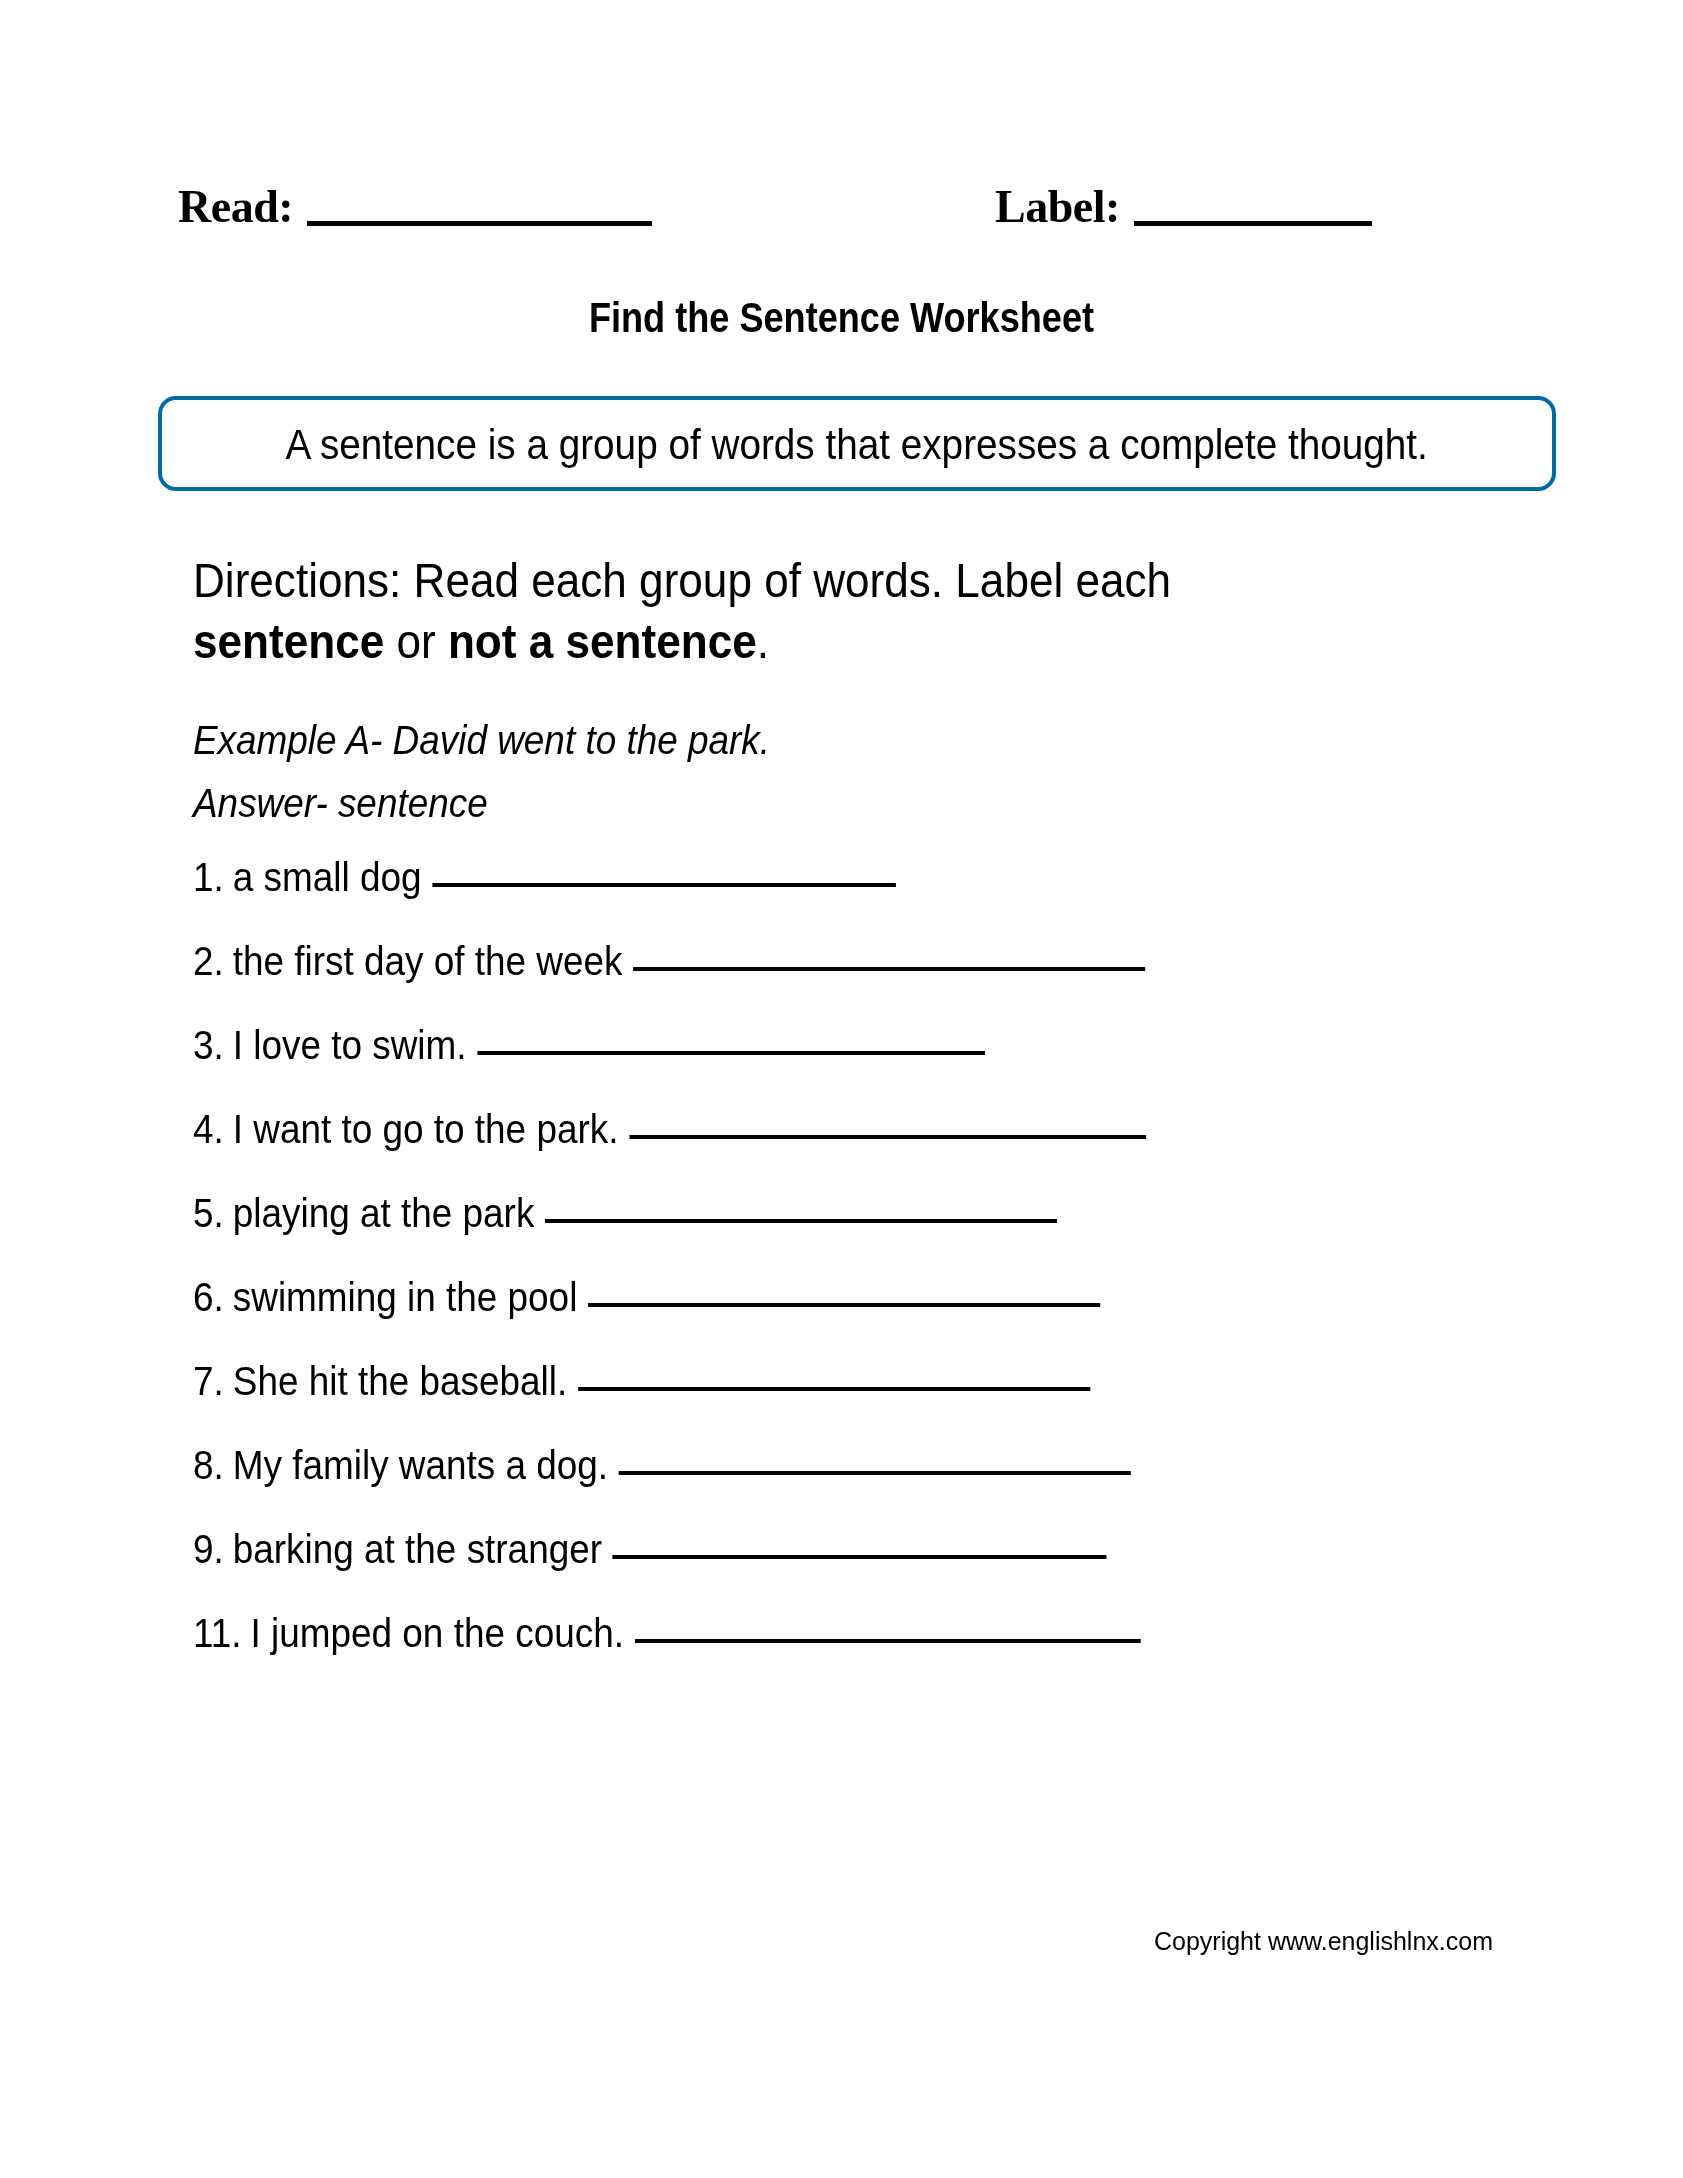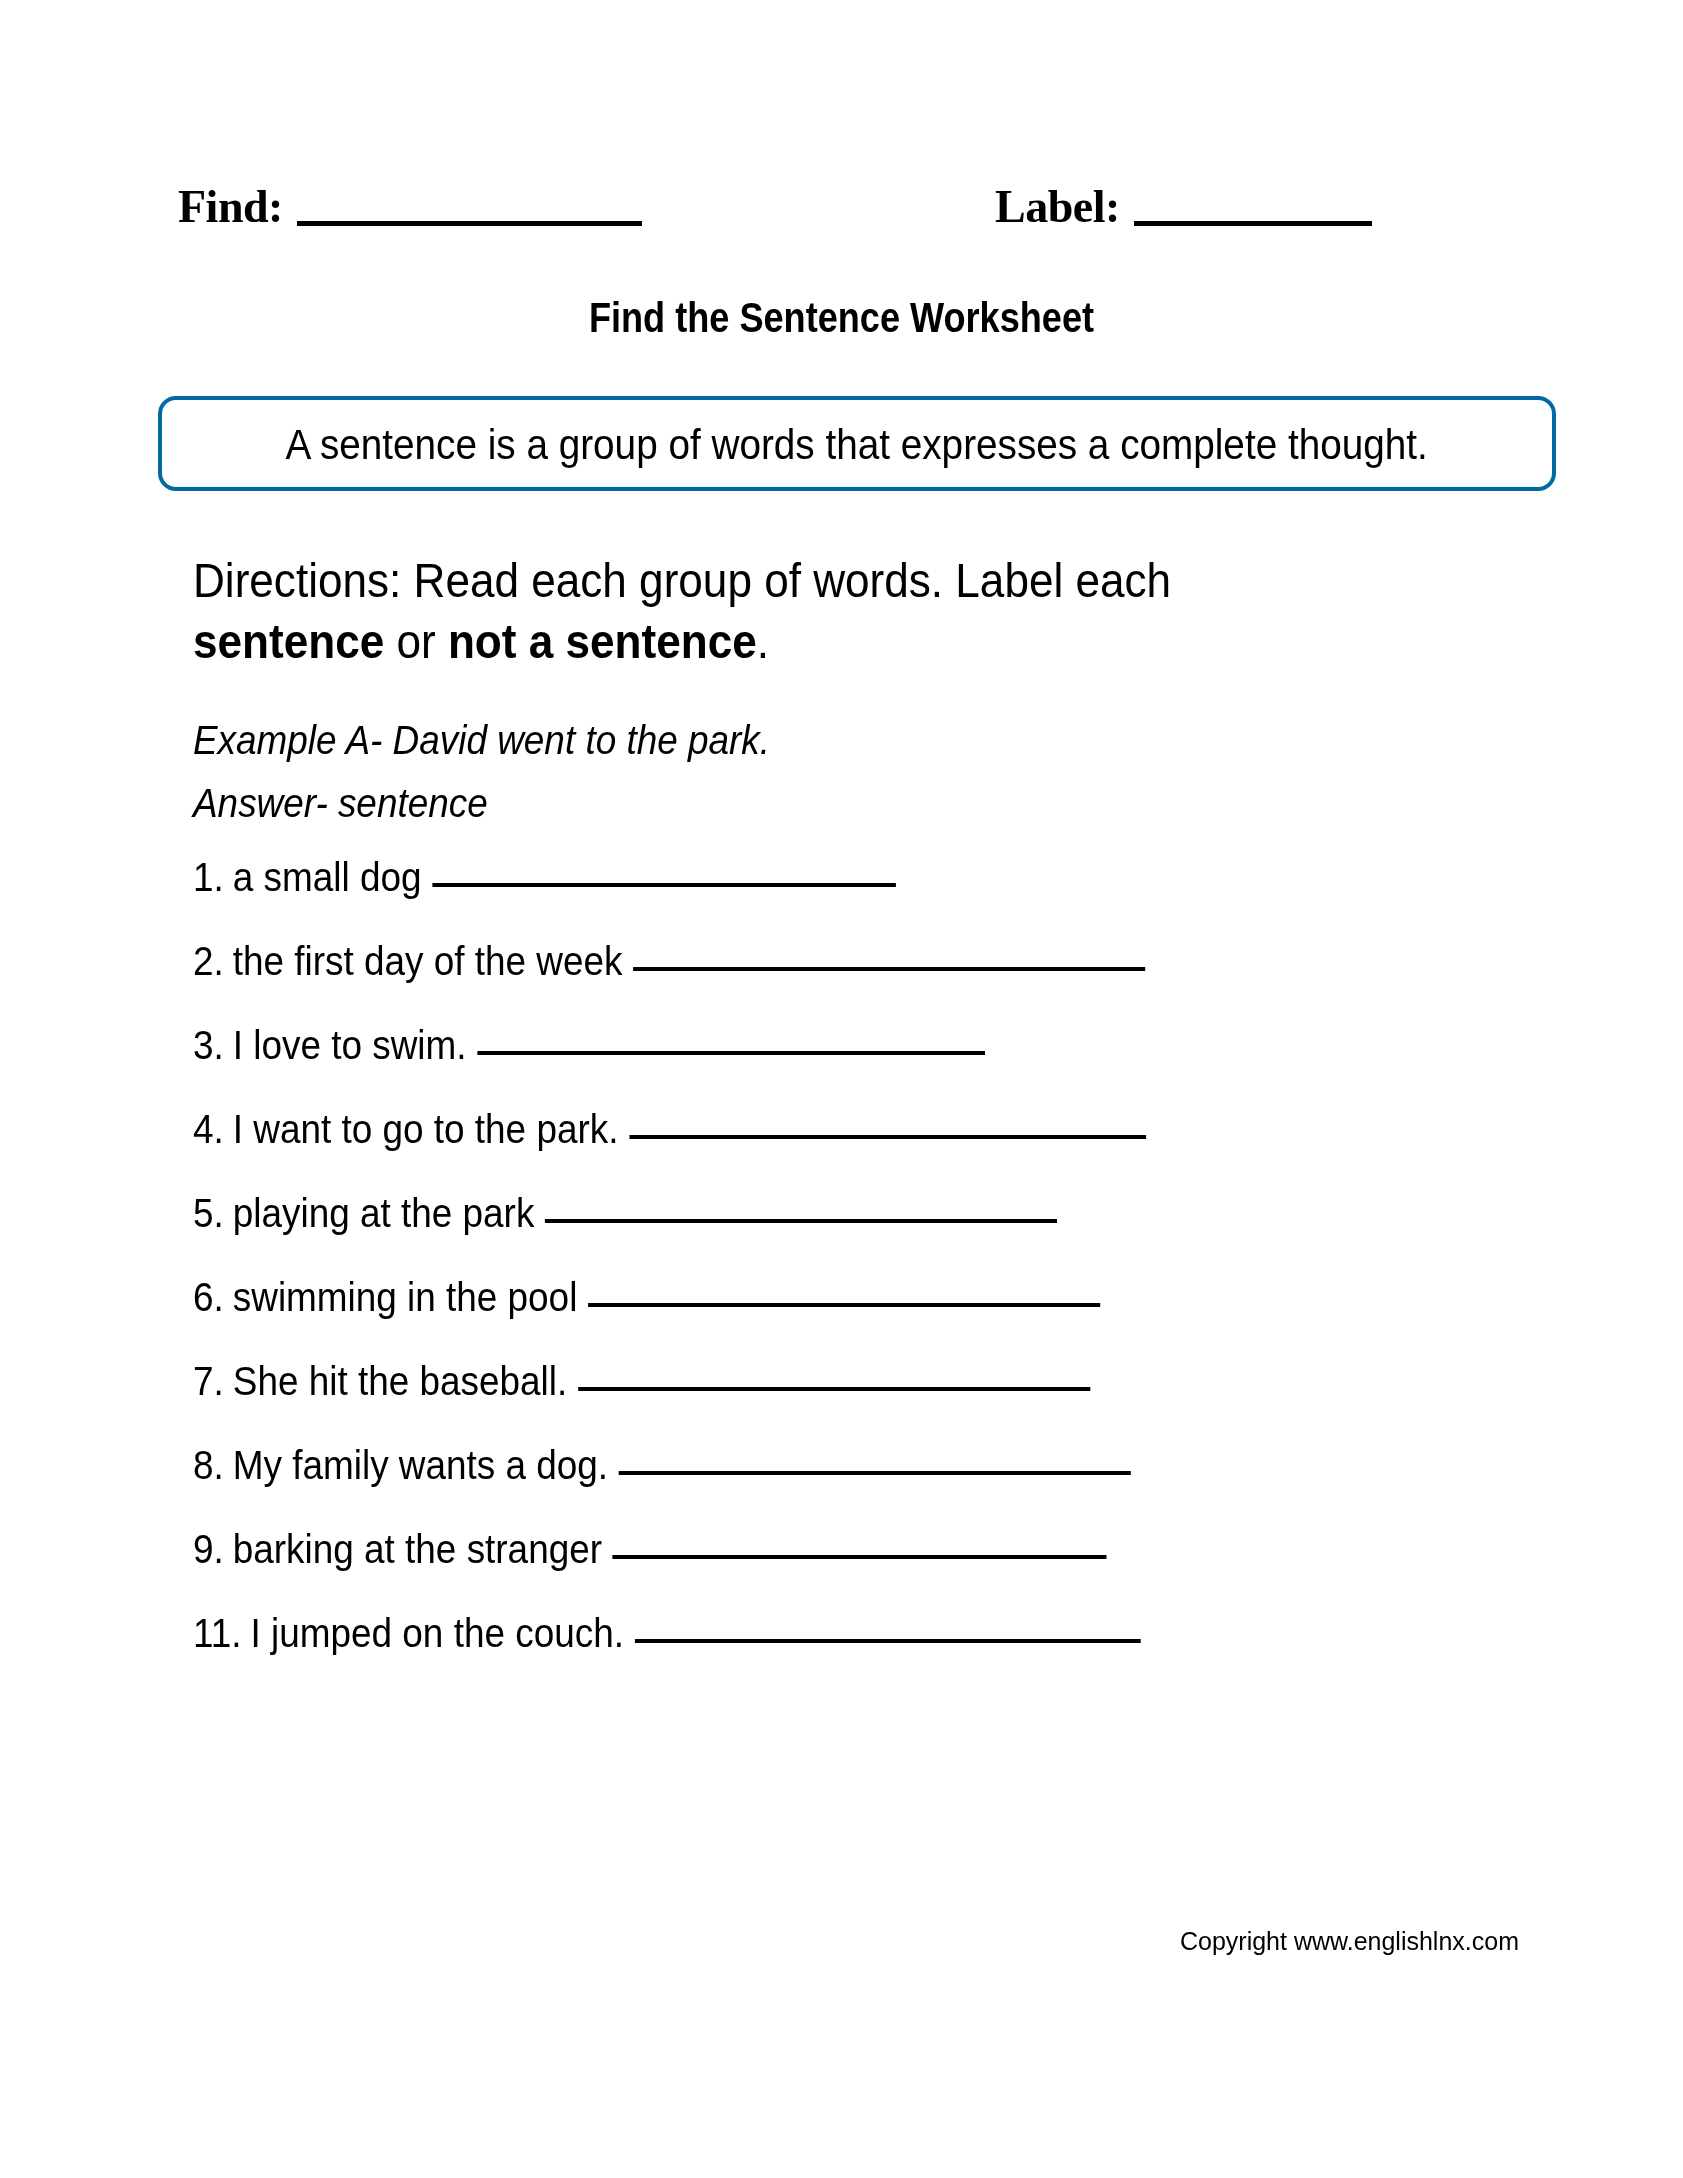--- a/index.html
+++ b/index.html
@@ -163,31 +163,30 @@
   
   .copyright {
     position: absolute;
     left: 0;
     top: 1926px;
     width: 1493px;
     text-align: right;
     font-family: "Liberation Sans", sans-serif;
     font-size: 25px;
     line-height: 30px;
-    margin-left: 26px;
   }
 </style>
 </head>
 <body>
 
 <div class="page">
 
   <div class="header-row">
     <div class="field" id="field-name">
-      <span class="field-label">Find:</span>
+      <span class="field-label">Read:</span>
       <span class="field-rule"></span>
     </div>
     <div class="field" id="field-date">
       <span class="field-label">Label:</span>
       <span class="field-rule"></span>
     </div>
   </div>
 
   <div class="sheet-title">Find the Sentence Worksheet</div>
 

